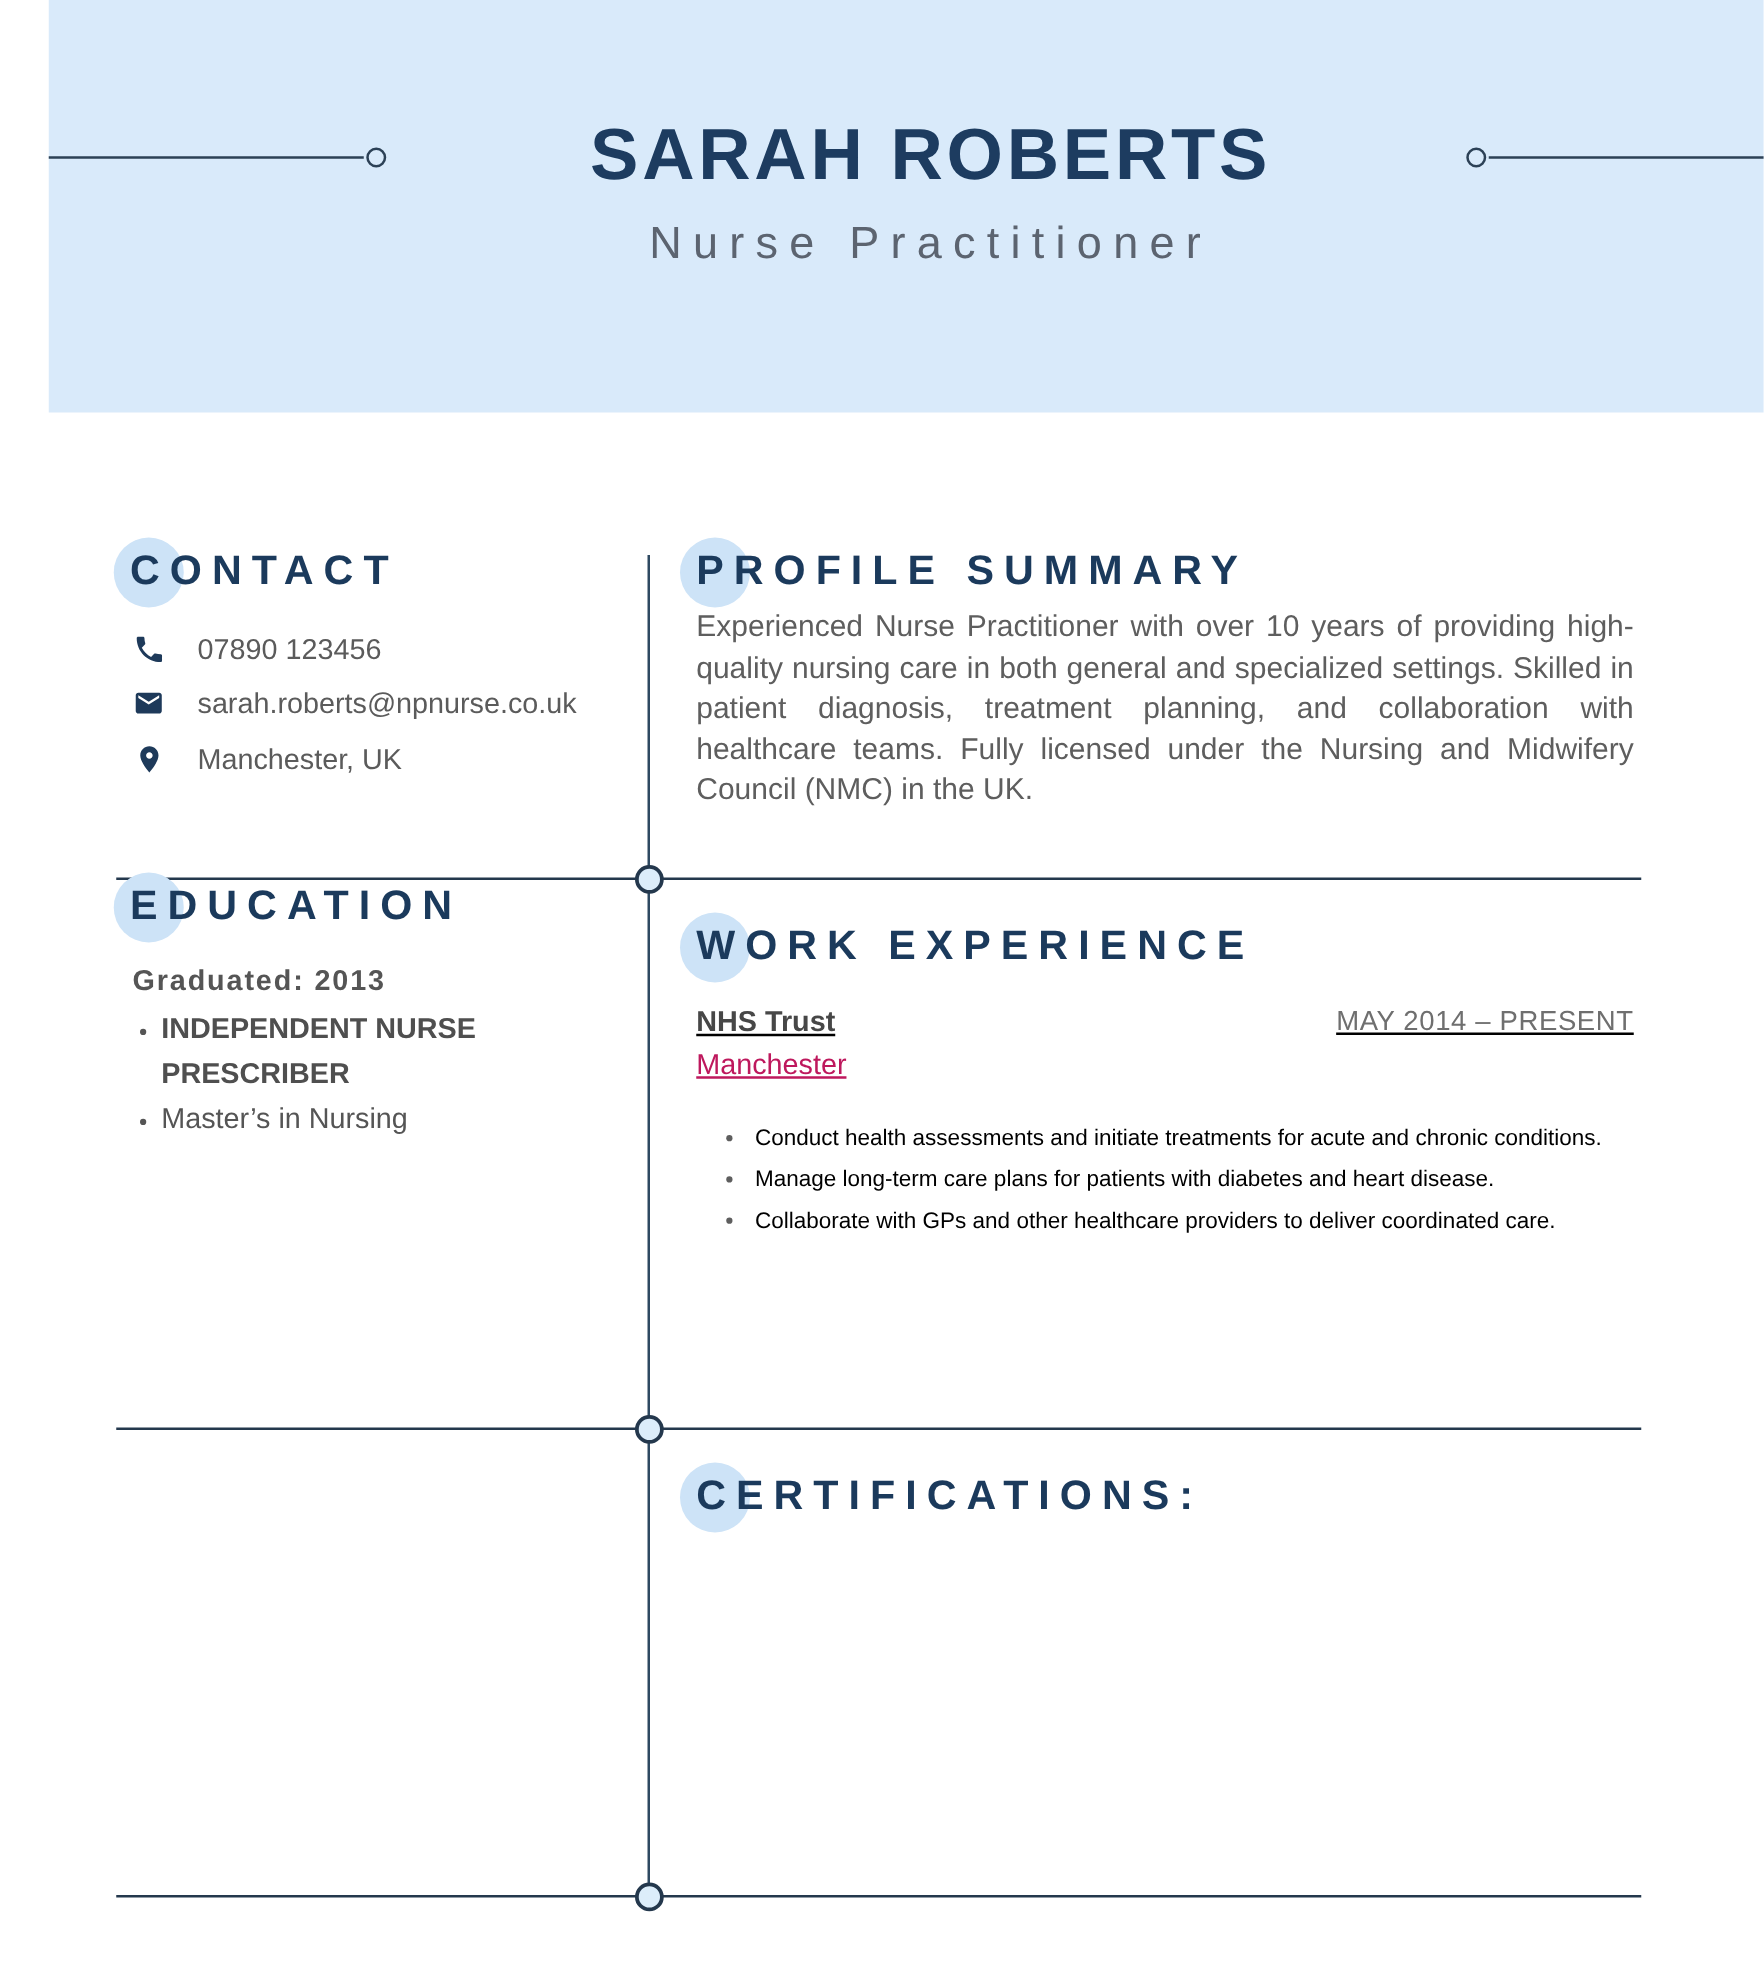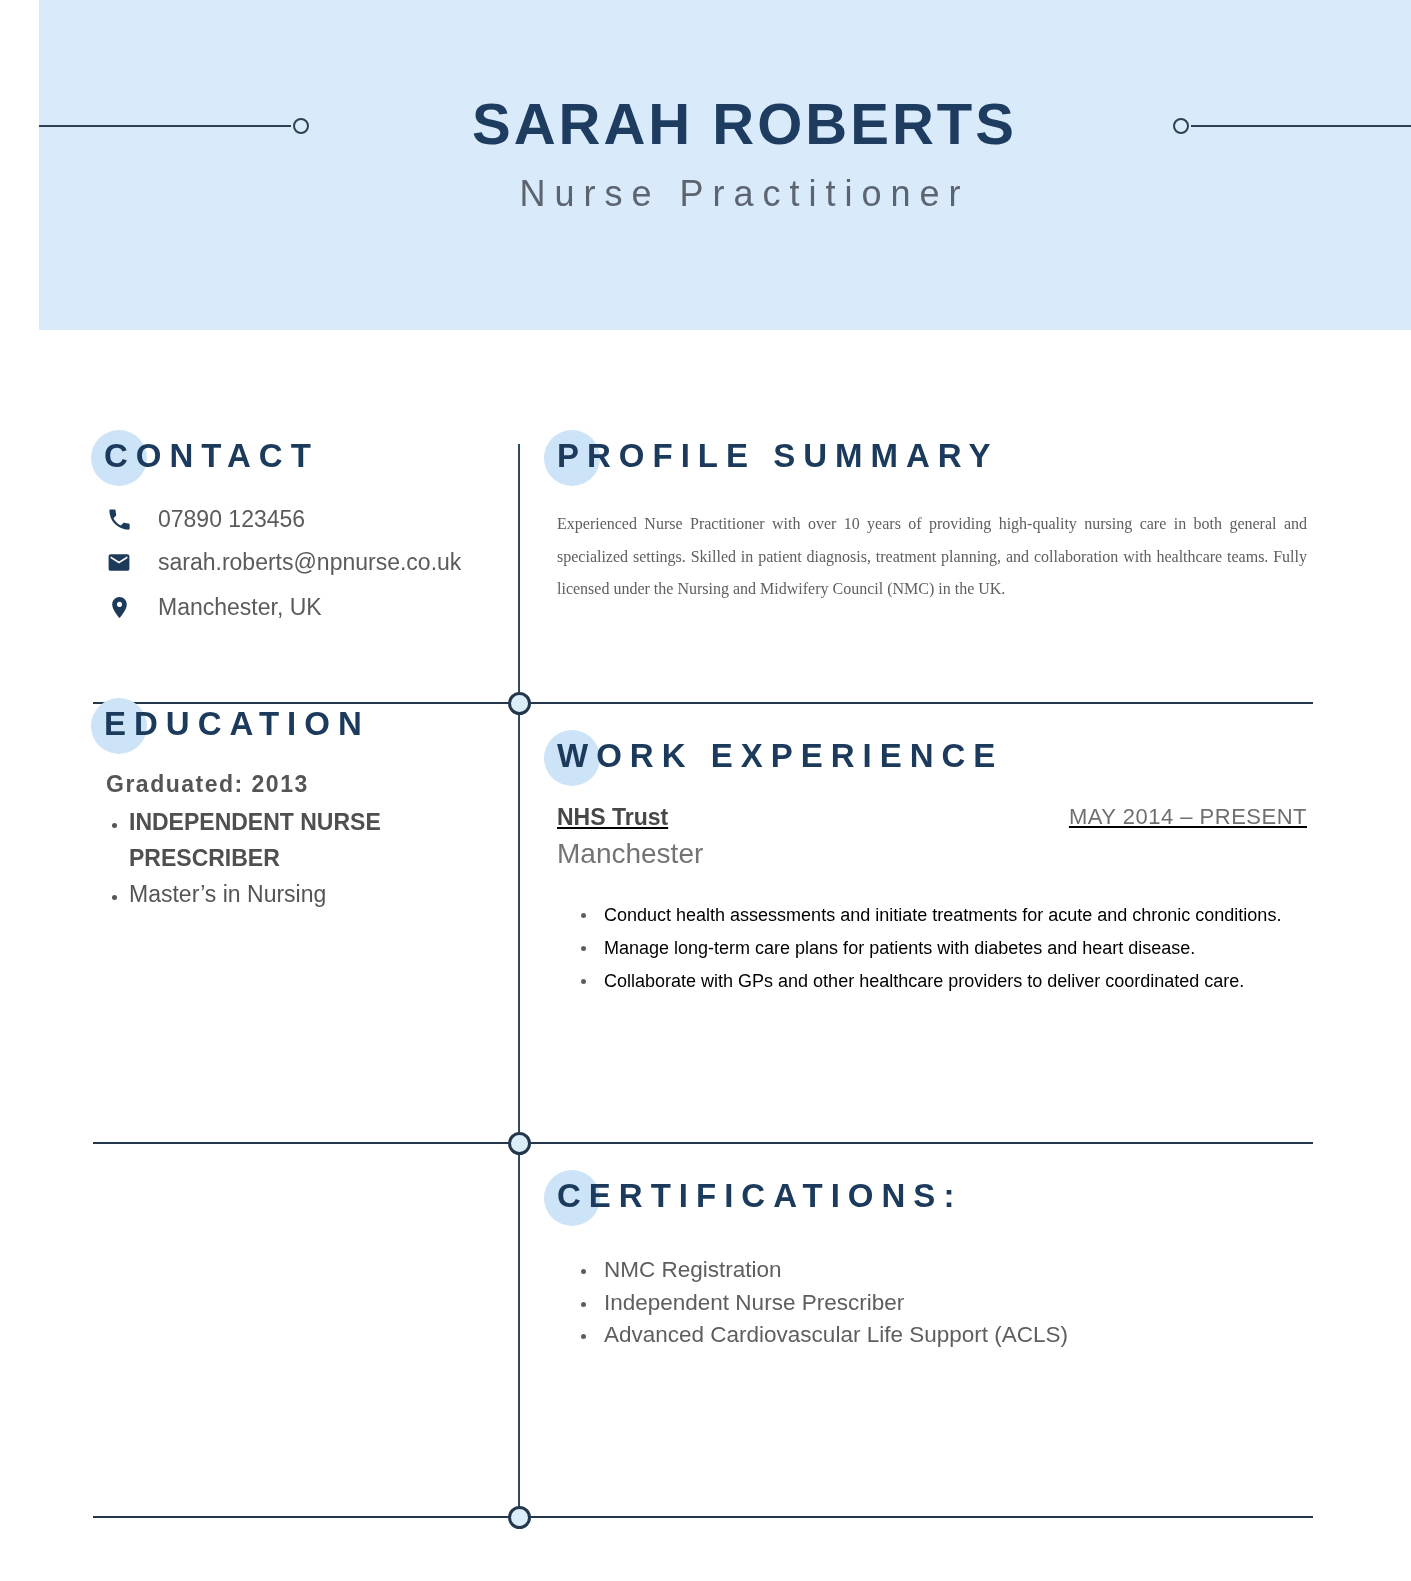--- a/index.html
+++ b/index.html
@@ -97,25 +97,24 @@
   .contact-item {
     display:flex; align-items:center; gap:24px;
     margin-bottom:16px;
     font-size:23px; color:#5b5b5b;
   }
   .cicon { width:30px; display:flex; justify-content:center; align-items:center; flex:0 0 30px; }
   .cicon svg { display:block; }
 
   
   .profile-text {
-    margin-top:32px;
-    font-size:16px; line-height:32.5px;
+    margin-top:10px;
+    font-size:24px; line-height:32.5px;
     color:#5e5e5e;
     text-align:justify;
-    font-family:Liberation Serif, serif;
   }
 
   
   .grad-line {
     margin:27px 0 0 2px;
     font-size:23px; font-weight:700;
     letter-spacing:1.5px; color:#555555;
   }
   .edu-list {
     margin:6px 0 0; padding-left:25px;
@@ -126,21 +125,21 @@
   .edu-bold { font-weight:700; color:#4f4f4f; }
 
   
   .job-row {
     display:flex; justify-content:space-between; align-items:flex-start;
     margin-top:28px;
     text-decoration:underline;
   }
   .employer { font-size:23px; font-weight:700; color:#474747; }
   .dates { font-size:22px; color:#6f6f6f; letter-spacing:0.5px; }
-  .location { margin-top:7px; font-size:28px; color:#737373; }
+  .location { margin-top:7px; font-size:23px; color:#be185d;text-decoration:underline; }
   .work-list {
     margin:29px 0 12px; padding-left:41px;
     font-size:18px; line-height:33px;
     color:#000000; text-align:justify;
   }
   .work-list li { padding-left:6px; }
   .work-list li::marker { color:#5e5e5e; font-size:17px; }
 
   
   .skills-list {
@@ -252,20 +251,15 @@
       <li>Collaborate with GPs and other healthcare providers to deliver coordinated care.</li>
     </ul>
   </section>
 
 
   <section class="sec sec-certs">
     <h2 class="sec-heading">
       <span class="hl-circle"></span>
       <span class="sec-heading-text">CERTIFICATIONS:</span>
     </h2>
-    <ul class="cert-list">
-      <li>NMC Registration</li>
-      <li>Independent Nurse Prescriber</li>
-      <li>Advanced Cardiovascular Life Support (ACLS)</li>
-    </ul>
   </section>
 
 </div>
 
 </body></html>

